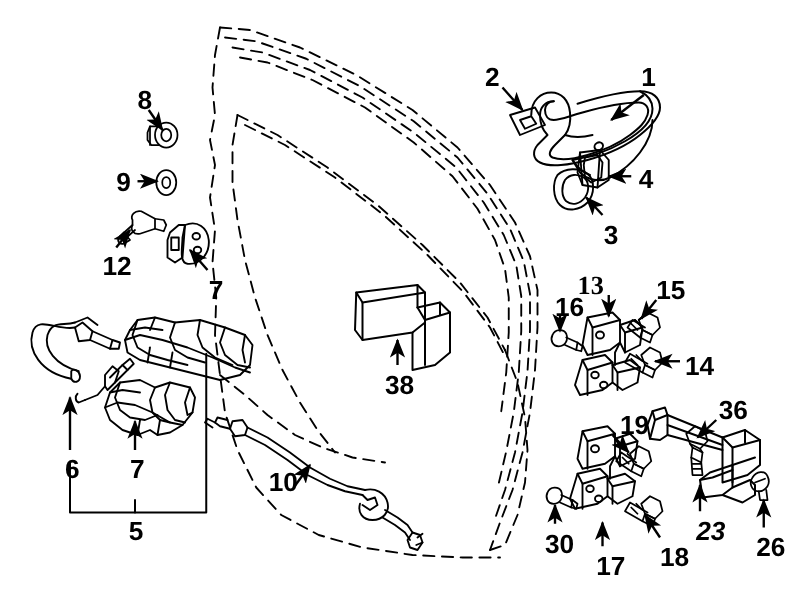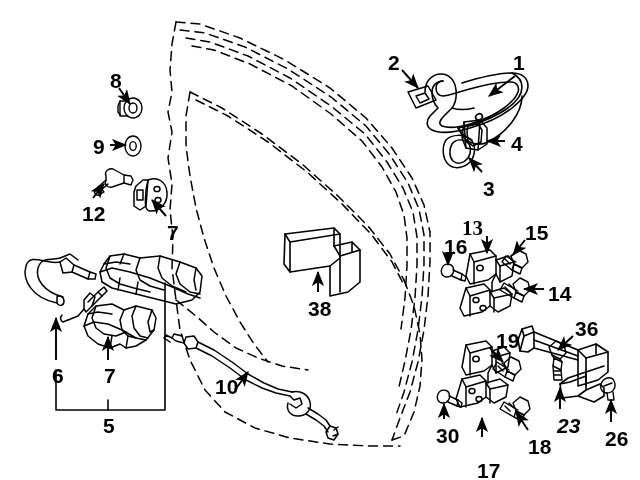--- a/index.html
+++ b/index.html
@@ -363,21 +363,21 @@
       <div class="callout" style="left: 104px; top: 365px;">7</div>
       <div class="callout" style="left: 110px; top: 70px;">8</div>
       <div class="callout" style="left: 93px; top: 136px;">9</div>
       <div class="callout" style="left: 215px; top: 376px;">10</div>
       <div class="callout" style="left: 167px; top: 222px;">7</div>
       <div class="callout" style="left: 82px; top: 203px;">12</div>
       <div class="callout" style="left: 462px; top: 218px; font-family: Liberation Serif, serif;">13</div>
       <div class="callout" style="left: 548px; top: 283px;">14</div>
       <div class="callout" style="left: 525px; top: 222px;">15</div>
       <div class="callout" style="left: 444px; top: 236px;">16</div>
-      <div class="callout" style="left: 477px; top: 460px;">17</div>
+      <div class="callout" style="left: 477px; top: 443px;">17</div>
       <div class="callout" style="left: 528px; top: 436px;">18</div>
       <div class="callout" style="left: 496px; top: 330px;">19</div>
       <div class="callout" style="left: 436px; top: 425px;">30</div>
       <div class="callout" style="left: 575px; top: 318px;">36</div>
       <div class="callout" style="left: 605px; top: 428px;">26</div>
       <div class="callout" style="left: 557px; top: 415px; font-style: italic;">23</div>
       <div class="callout" style="left: 308px; top: 298px;">38</div>
     </div>
 
 </div>

